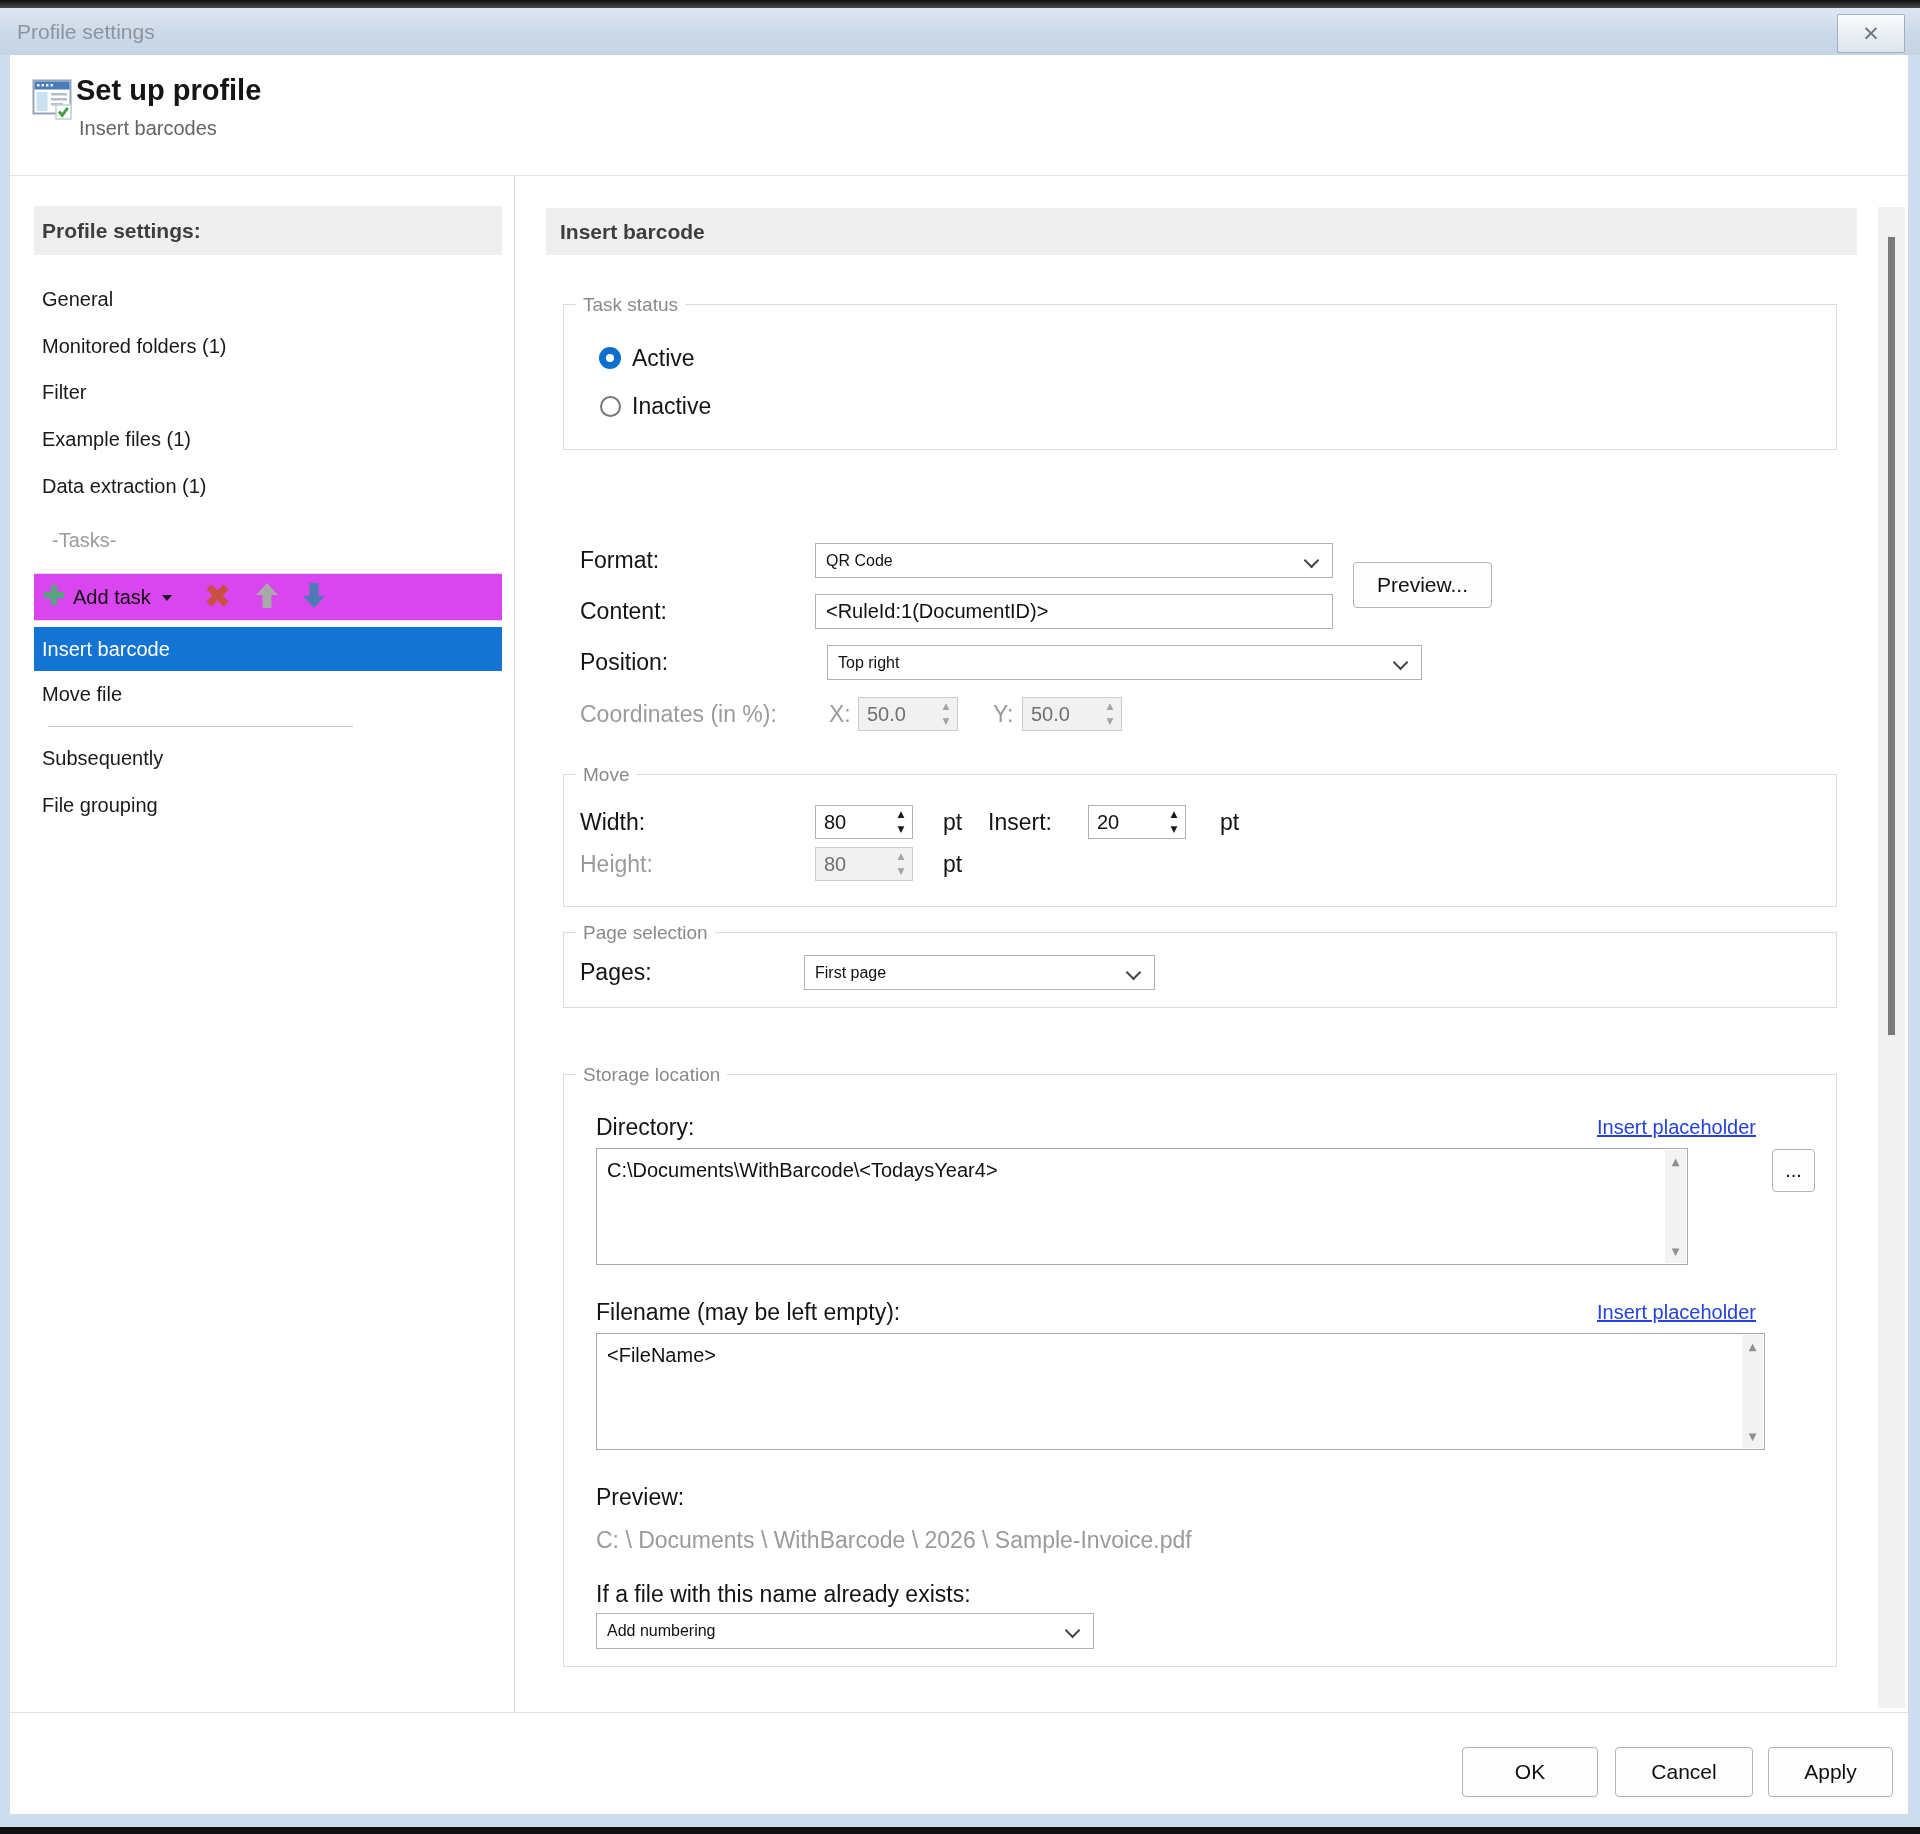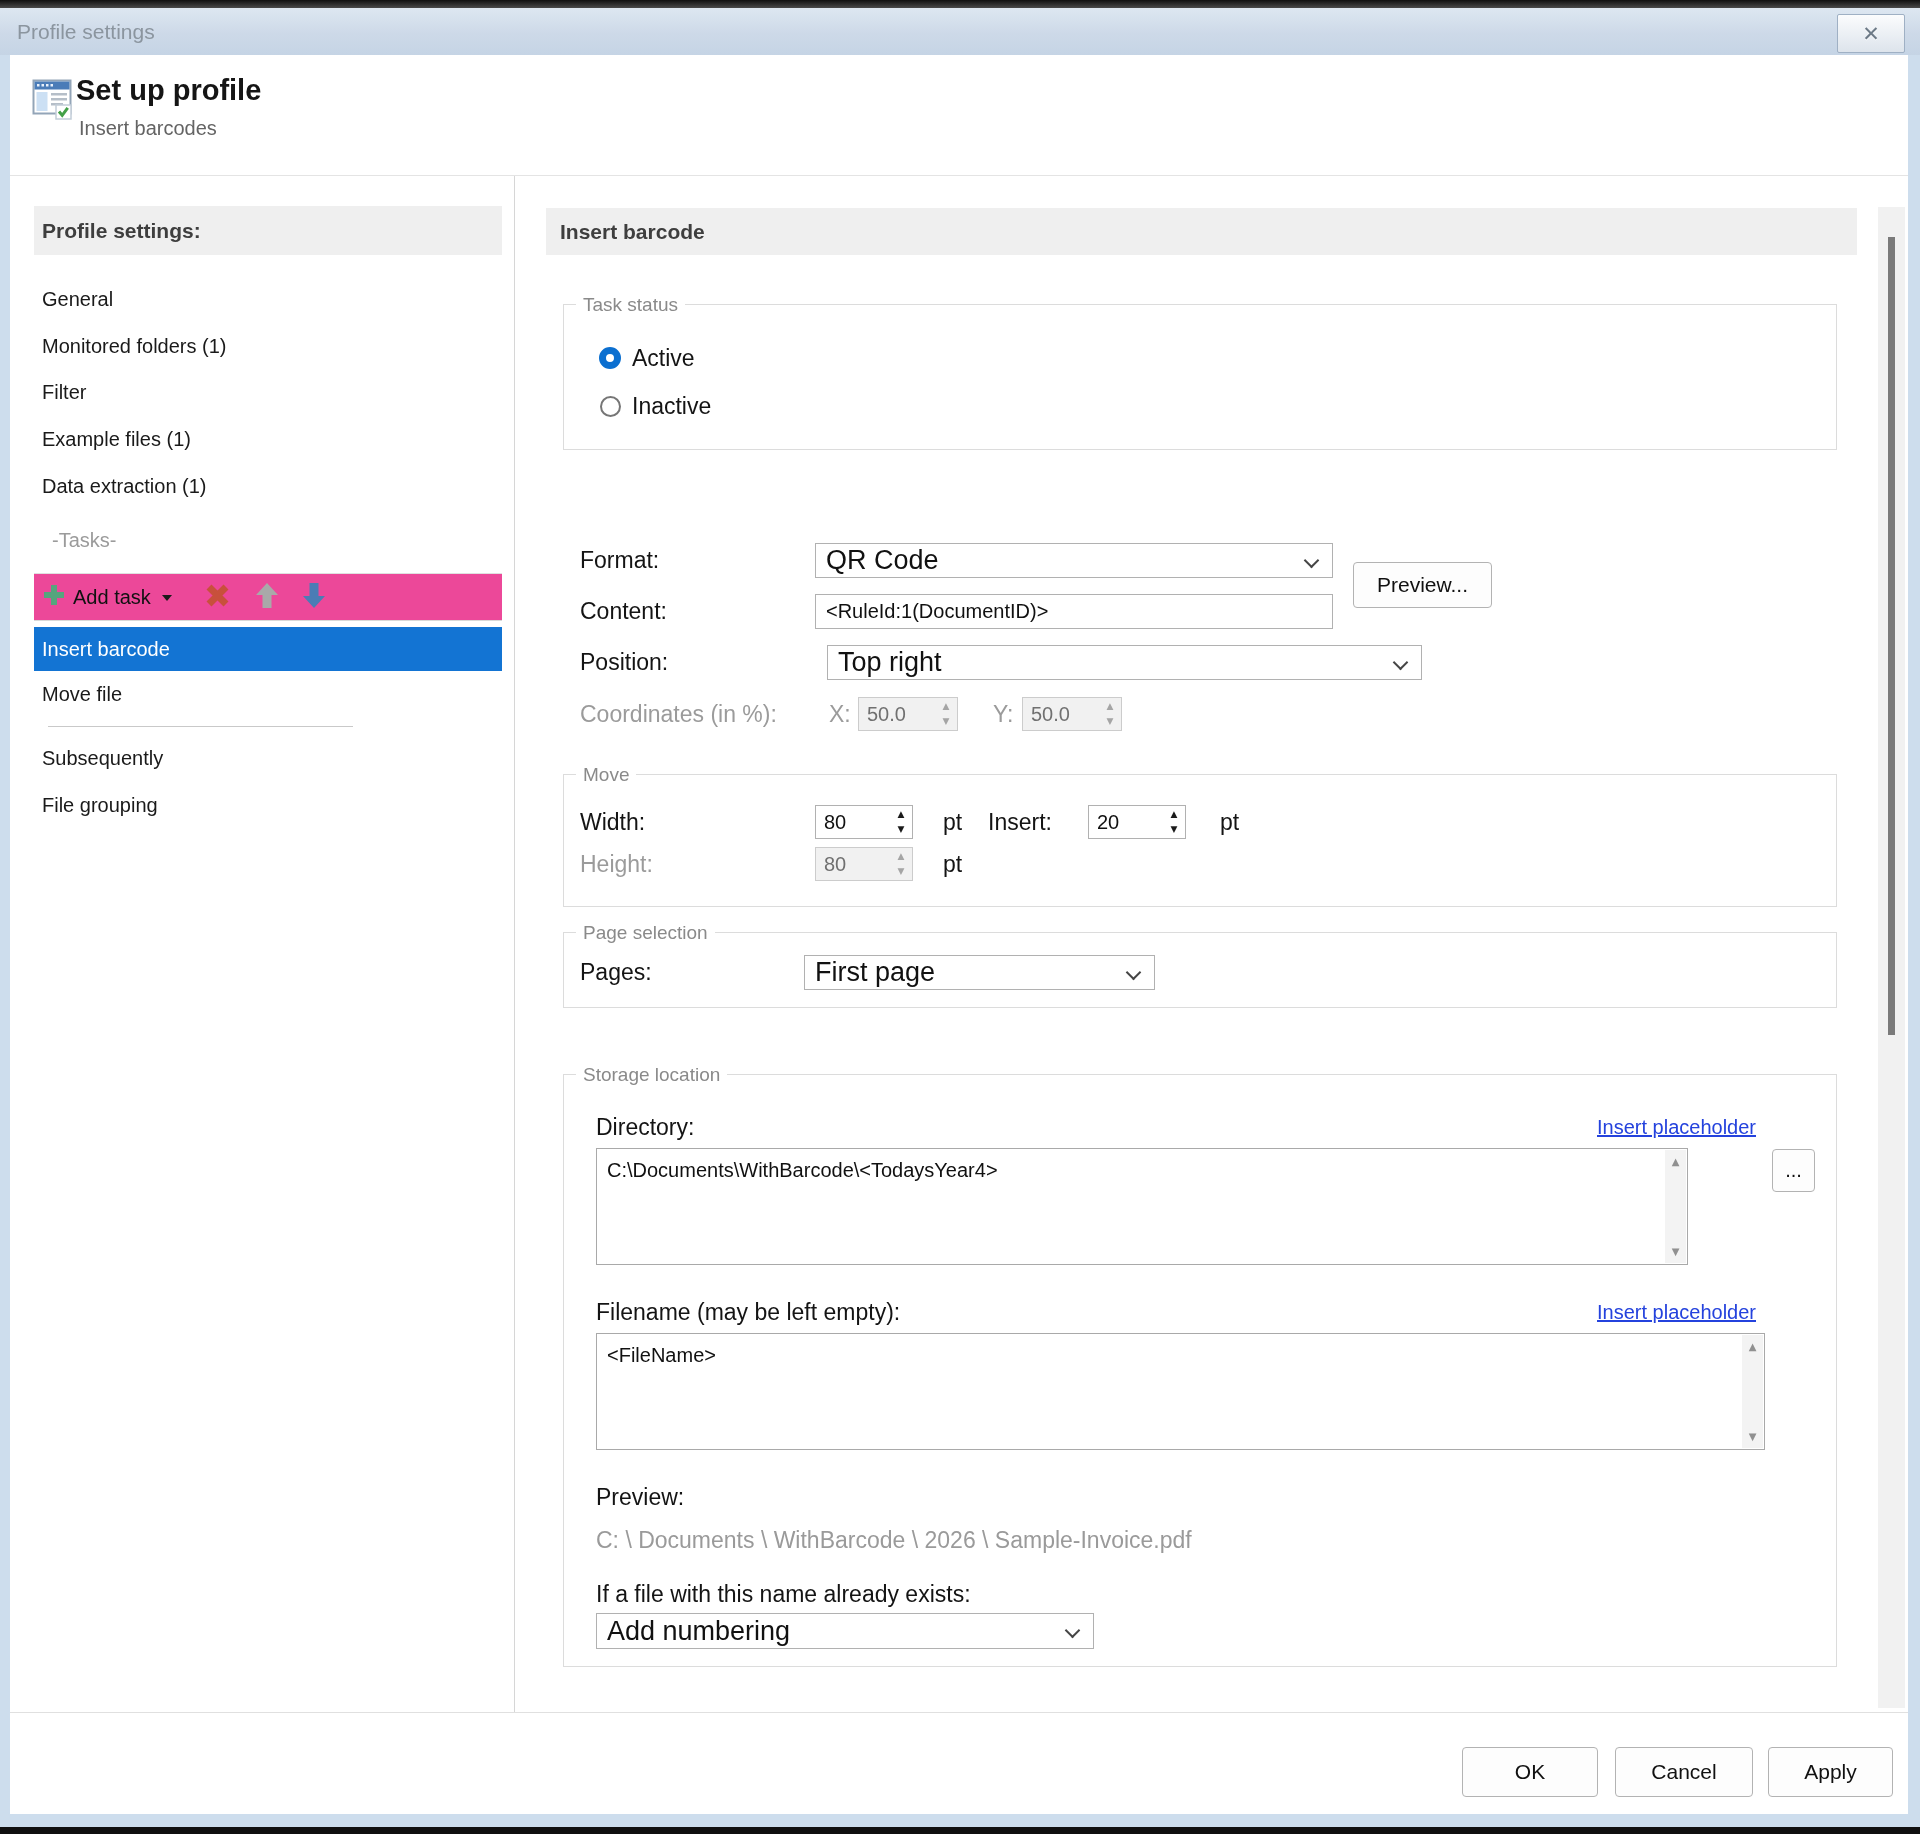--- a/index.html
+++ b/index.html
@@ -24,21 +24,21 @@
 
   .app-icon{position:absolute;left:32px;top:76px;}
   .h-title{position:absolute;left:76px;top:74px;font-size:29px;font-weight:600;color:#151515;}
   .h-sub{position:absolute;left:79px;top:117px;font-size:20px;color:#646464;}
 
   .side-head{position:absolute;left:34px;top:206px;width:468px;height:49px;background:#efefef;
     box-sizing:border-box;padding-left:8px;font-size:21px;font-weight:bold;color:#3e3e3e;line-height:49px;}
   .snav{position:absolute;left:42px;height:28px;line-height:28px;font-size:20px;color:#1a1a1a;cursor:default;}
   .snav.gray{color:#9b9b9b;left:52px;}
   .task-toolbar{position:absolute;left:34px;top:573px;width:468px;height:48px;box-sizing:border-box;
-    background:#ec4899;border-top:1px solid #e0e0e0;border-bottom:1px solid #d8d8d8;
+    background:#d946ef;border-top:1px solid #e0e0e0;border-bottom:1px solid #d8d8d8;
     display:flex;align-items:center;padding-left:8px;}
   .tb-ic{display:inline-flex;align-items:center;}
   .addtask-lbl{font-size:20px;color:#111;margin-left:7px;}
   .caret{width:0;height:0;border:5px solid transparent;border-top:6px solid #1a1a1a;margin-left:11px;margin-top:7px;}
   .sel-item{position:absolute;left:34px;top:627px;width:468px;height:44px;background:#1374d3;color:#fff;
     box-sizing:border-box;padding-left:8px;font-size:20px;line-height:44px;}
   .task-sep{position:absolute;left:48px;top:726px;width:305px;height:1px;background:#c9c9c9;}
 
   .main-head{position:absolute;left:546px;top:208px;width:1311px;height:47px;background:#efefef;
     box-sizing:border-box;padding-left:14px;font-size:21px;font-weight:bold;color:#3e3e3e;line-height:47px;}
@@ -51,21 +51,21 @@
 
   .lbl{position:absolute;font-size:23px;color:#141414;height:28px;line-height:28px;white-space:nowrap;}
   .lbl.gray{color:#9b9b9b;}
   .lbl.path{color:#9a9a9a;}
 
   .radio{position:absolute;border-radius:50%;box-sizing:border-box;background:#fff;}
   .radio.on{left:599px;top:347px;width:22px;height:22px;border:7px solid #0b6fd0;}
   .radio.off{left:600px;top:396px;width:21px;height:21px;border:2px solid #767676;}
 
   .combo{position:absolute;height:35px;background:#fff;border:1px solid #b1b1b1;box-sizing:border-box;
-    font-size:27px;color:#111;display:flex;align-items:center;padding-left:10px;cursor:default;}
+    font-size:16px;color:#111;display:flex;align-items:center;padding-left:10px;cursor:default;}
   .chev{position:absolute;right:15px;top:11px;width:9px;height:9px;
     border-right:2px solid #454545;border-bottom:2px solid #454545;transform:rotate(45deg);}
   .tfield{position:absolute;height:35px;background:#fff;border:1px solid #b1b1b1;box-sizing:border-box;
     font-size:20px;color:#111;display:flex;align-items:center;padding-left:10px;}
 
   .spin{position:absolute;height:34px;border:1px solid #b1b1b1;background:#fff;box-sizing:border-box;font-size:20px;color:#111;}
   .spin .val{position:absolute;left:8px;top:3px;line-height:26px;}
   .spin .btns{position:absolute;right:0;top:0;bottom:0;width:22px;display:flex;flex-direction:column;
     align-items:center;justify-content:space-between;padding:4px 0;box-sizing:border-box;}
   .spin .btns span{font-size:9px;line-height:9px;color:#1a1a1a;font-family:"DejaVu Sans",sans-serif;}

